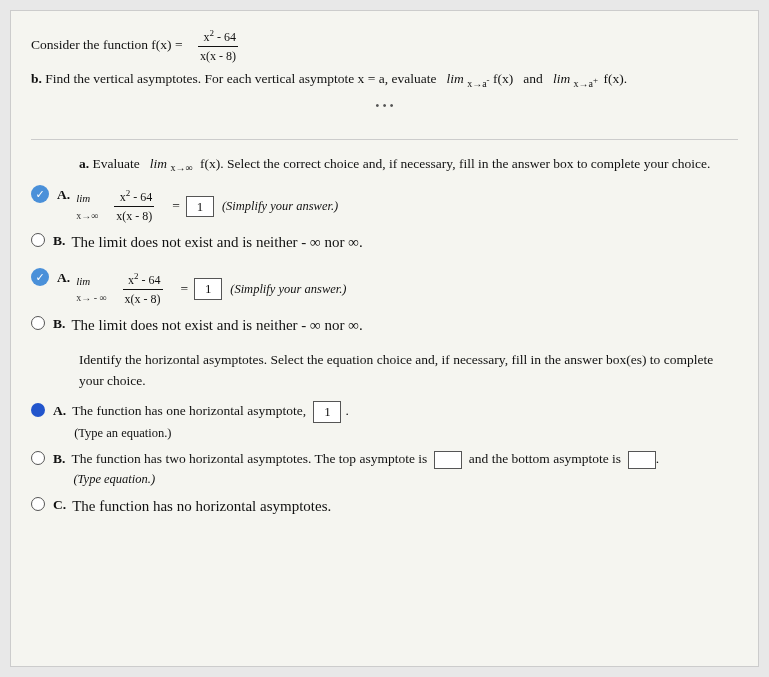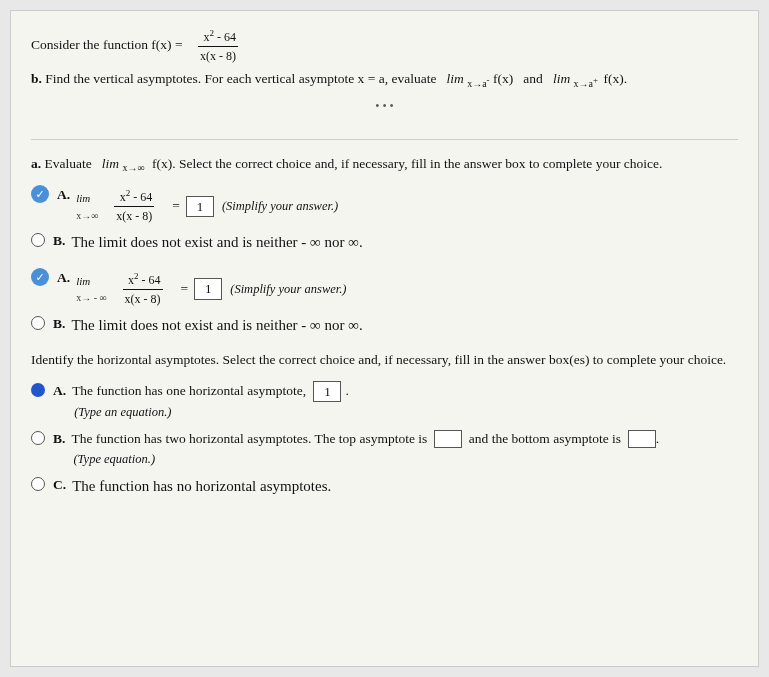--- a/index.html
+++ b/index.html
@@ -54,20 +54,21 @@
     .sup {
       vertical-align: super;
       font-size: 0.75em;
     }
     .question-block {
       margin-bottom: 14px;
     }
     .question-text {
       font-size: 13.5px;
       margin-bottom: 10px;
+      margin-left: 48px;
     }
     .radio-option {
       display: flex;
       align-items: flex-start;
       margin-bottom: 6px;
       cursor: pointer;
     }
     .option-label {
       font-weight: bold;
       margin-right: 6px;
@@ -215,31 +216,31 @@
 
     <div class="radio-option">
       <span class="empty-circle"></span>
       <span class="option-label">B.</span>
       <span class="b-option-text">The limit does not exist and is neither - ∞ nor ∞.</span>
     </div>
   </div>
 
   <div class="question-block">
     <div class="question-text">
-      Identify the horizontal asymptotes. Select the correct choice and, if necessary, fill in the answer box(es) to complete your choice.
+      Identify the horizontal asymptotes. Select the equation choice and, if necessary, fill in the answer box(es) to complete your choice.
     </div>
 
     <div class="radio-option">
       <span class="filled-circle"></span>
       <span class="option-label">A.</span>
       <span>
         <span>The function has one horizontal asymptote,</span>
         <span style="margin: 0 4px;" class="answer-box">1</span>.
         <br>
-        <span style="font-style:italic; font-size:12.5px; margin-left:2px;">(Type an equation.)</span>
+        <span style="font-size:12.5px; margin-left:2px;">(Type an equation.)</span>
       </span>
     </div>
 
     <div class="radio-option">
       <span class="empty-circle"></span>
       <span class="option-label">B.</span>
       <span>
         <span>The function has two horizontal asymptotes. The top asymptote is</span>
         &nbsp;<span class="answer-box"></span>&nbsp;
         <span>and the bottom asymptote is</span>

